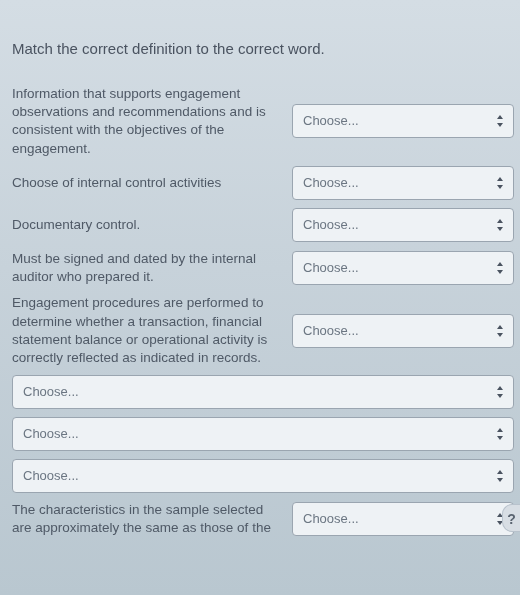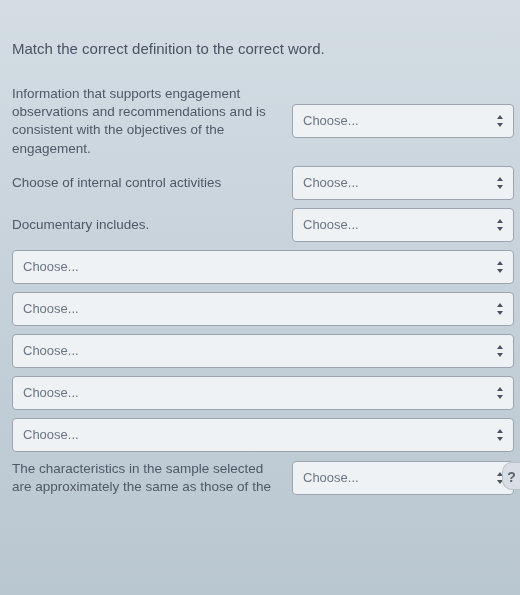--- a/index.html
+++ b/index.html
@@ -116,39 +116,41 @@
     <div class="defn">Choose of internal control activities</div>
     <div class="select-wrap">
       <div class="fake-select">
         <span>Choose...</span>
         <span class="caret"></span>
       </div>
     </div>
   </div>
 
   <div class="row">
-    <div class="defn">Documentary includes.</div>
+    <div class="defn">Documentary control.</div>
     <div class="select-wrap">
       <div class="fake-select">
         <span>Choose...</span>
         <span class="caret"></span>
       </div>
     </div>
   </div>
 
   <div class="row">
+    <div class="defn">Must be signed and dated by the internal auditor who prepared it.</div>
     <div class="select-wrap">
       <div class="fake-select">
         <span>Choose...</span>
         <span class="caret"></span>
       </div>
     </div>
   </div>
 
   <div class="row">
+    <div class="defn">Engagement procedures are performed to determine whether a transaction, financial statement balance or operational activity is correctly reflected as indicated in records.</div>
     <div class="select-wrap">
       <div class="fake-select">
         <span>Choose...</span>
         <span class="caret"></span>
       </div>
     </div>
   </div>
 
   <div class="row">
     <div class="select-wrap">

